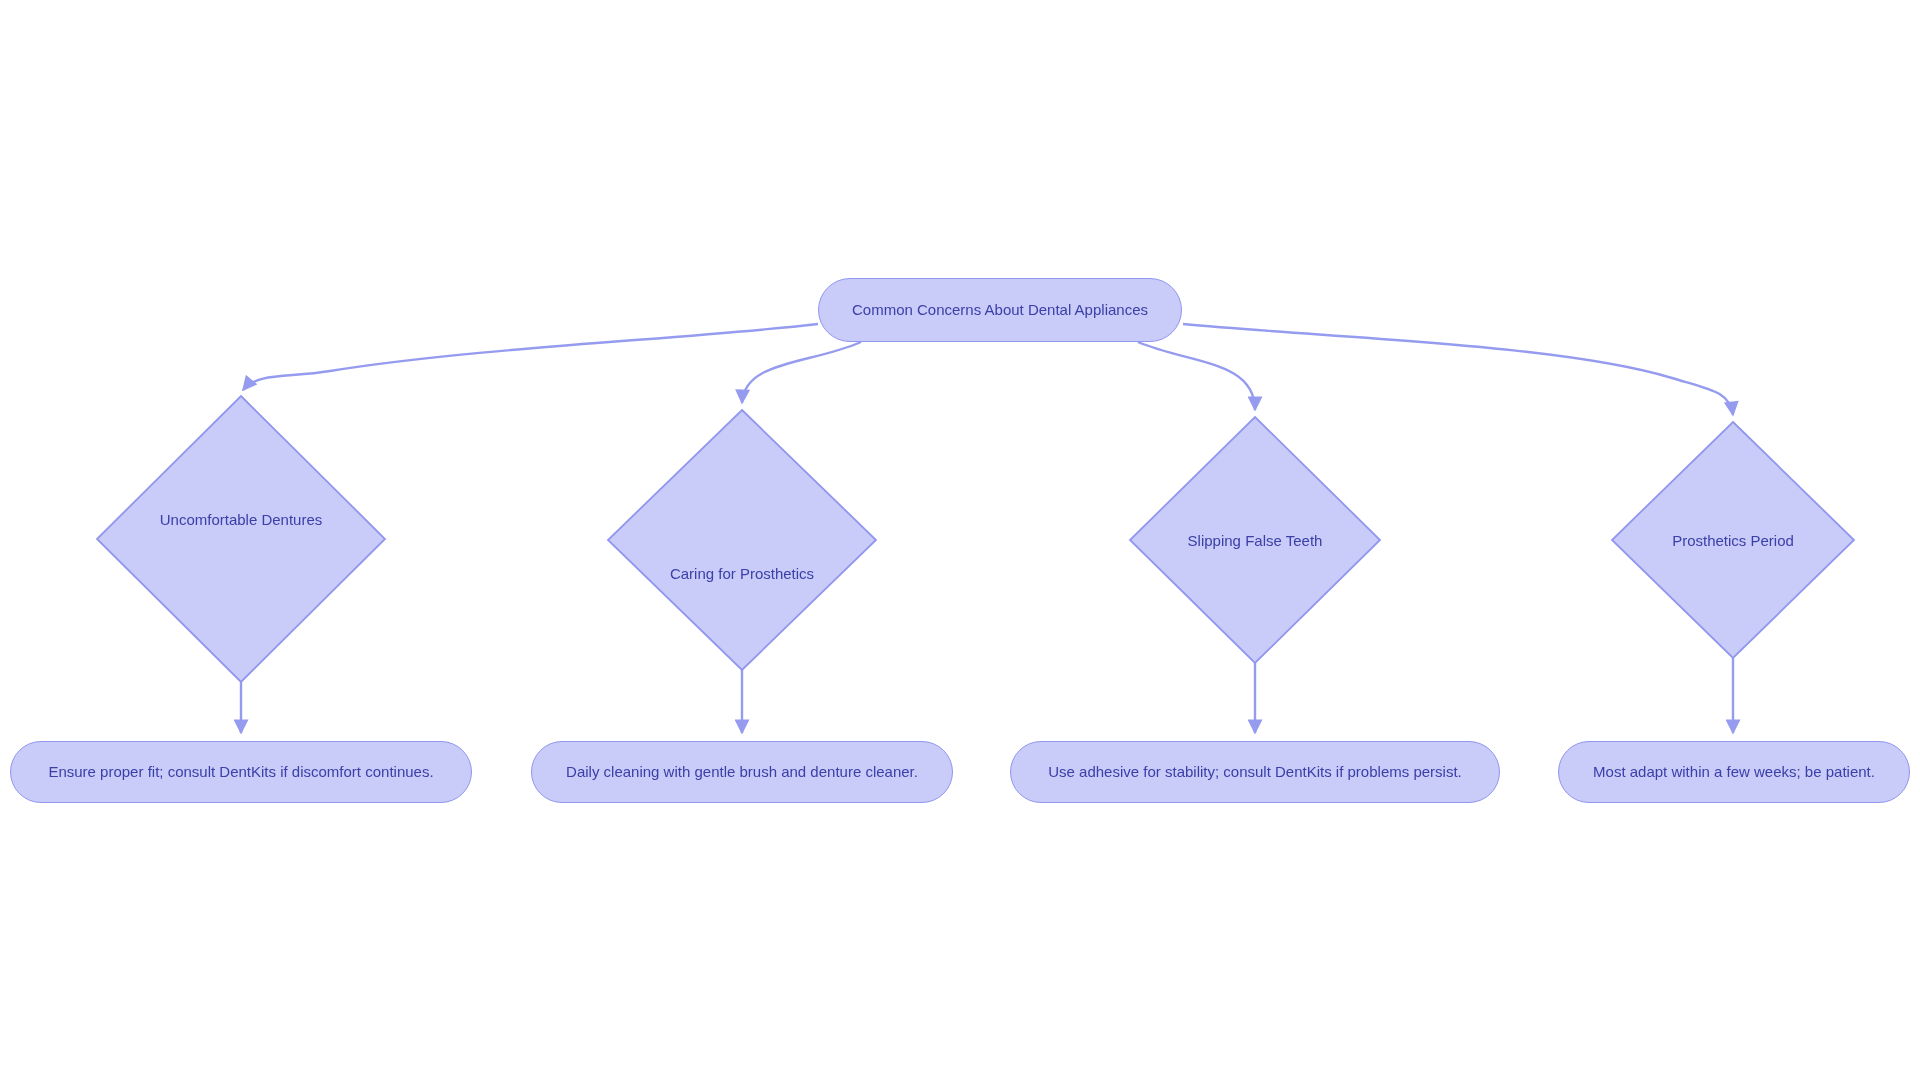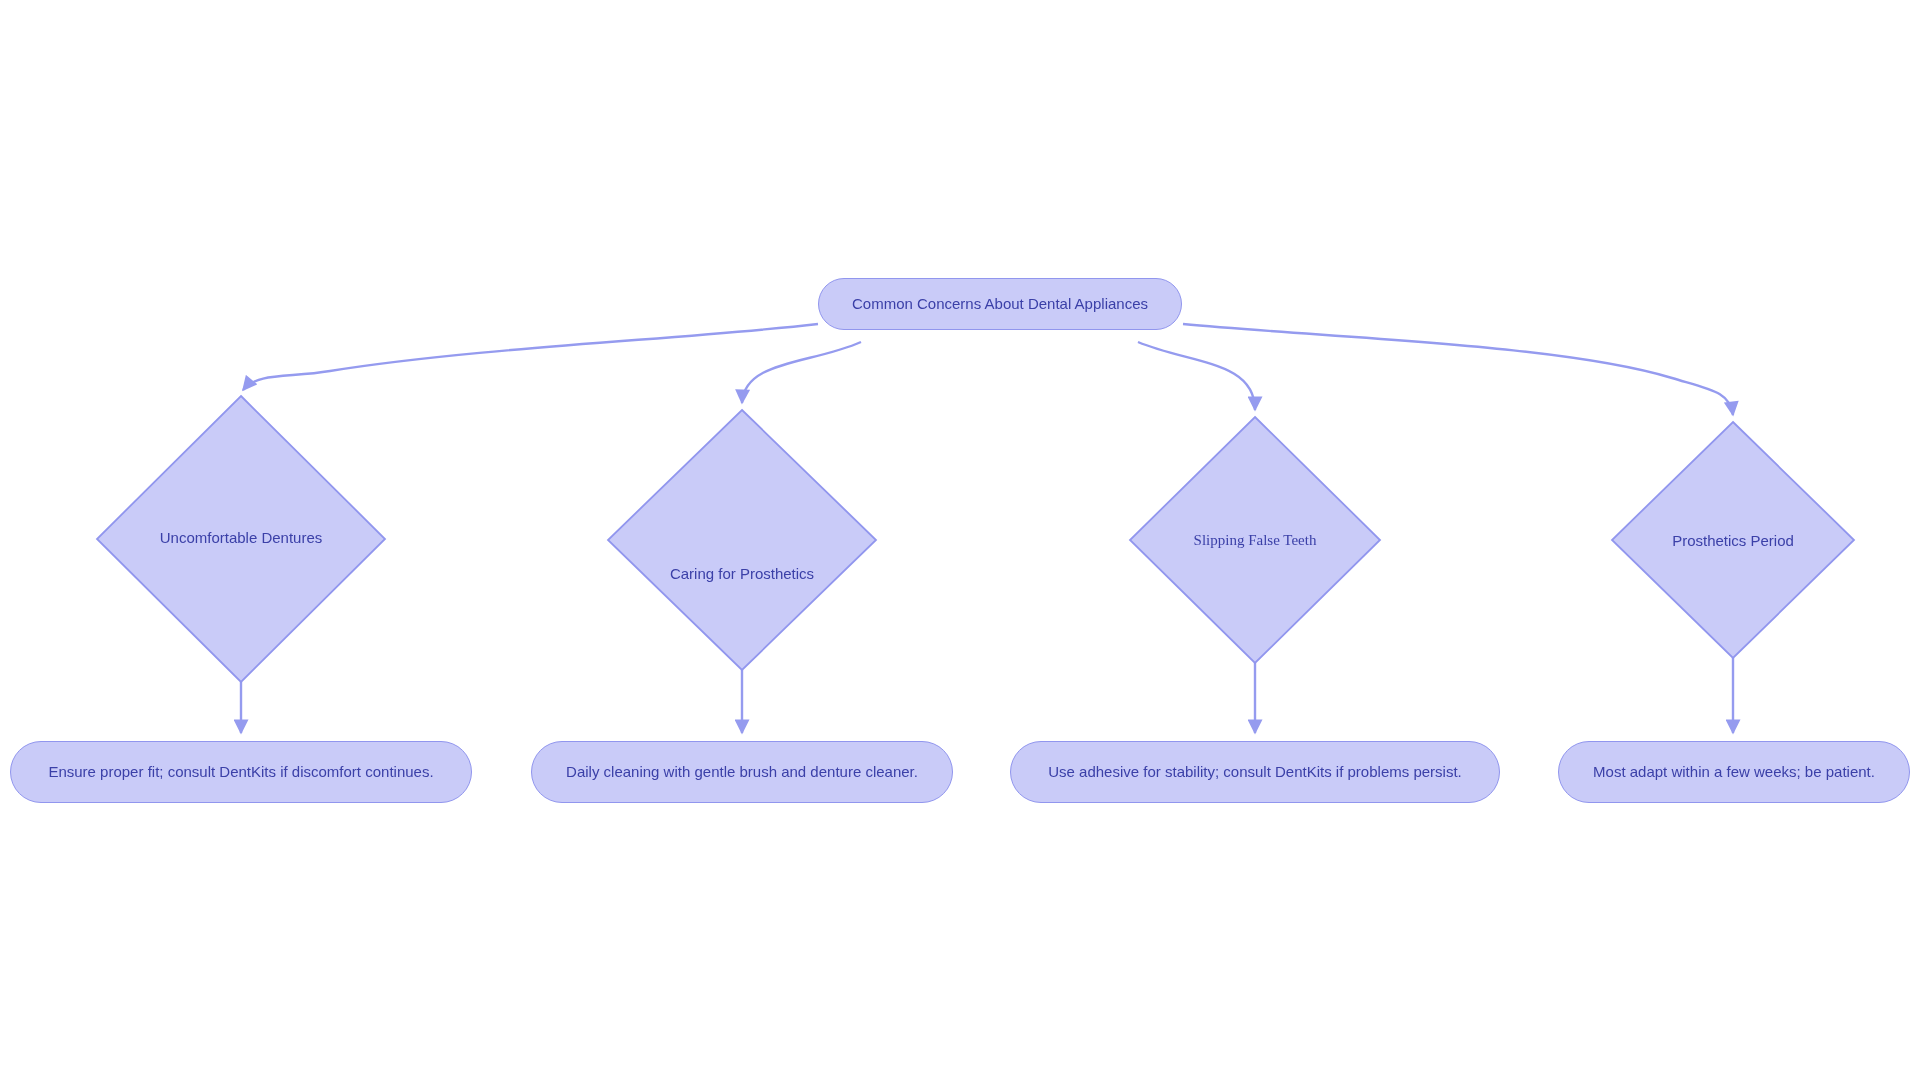--- a/index.html
+++ b/index.html
@@ -30,37 +30,37 @@
     box-sizing:border-box;
     background:var(--node-fill);
     border:1.8px solid var(--node-stroke);
     border-radius:32px;
     color:var(--text);
     font-size:15px;
     text-align:center;
     white-space:nowrap;
     line-height:1.1;
   }
-  .pill-root{left:818px;top:278px;width:364px;height:52px;}
+  .pill-root{left:818px;top:278px;width:364px;height:64px;}
   .pill-advice{top:741px;height:62px;}
   .pill-advice-1{left:10px;width:462px;text-align:right;}
   .pill-advice-2{left:531px;width:422px;}
   .pill-advice-3{left:1010px;width:490px;}
   .pill-advice-4{left:1558px;width:352px;}
   .diamond-label{
     position:absolute;
     transform:translate(-50%,-50%);
     color:var(--text);
     font-size:15px;
     white-space:nowrap;
     text-align:center;
   }
-  .dlabel-1{left:241px;top:537px;}
+  .dlabel-1{left:241px;top:519px;}
   .dlabel-2{left:742px;top:540px;margin-top:33px;}
-  .dlabel-3{left:1255px;top:540px;font-family:Liberation Serif, serif;}
+  .dlabel-3{left:1255px;top:540px;}
   .dlabel-4{left:1733px;top:540px;}
 </style>
 </head>
 <body>
 
 <div class="canvas">
 
   <svg class="edges" viewBox="0 0 1920 1083" xmlns="http://www.w3.org/2000/svg">
     <defs>
       <marker id="arrow" markerUnits="userSpaceOnUse" markerWidth="16" markerHeight="15" viewBox="0 0 10 10" refX="9" refY="5" orient="auto">

